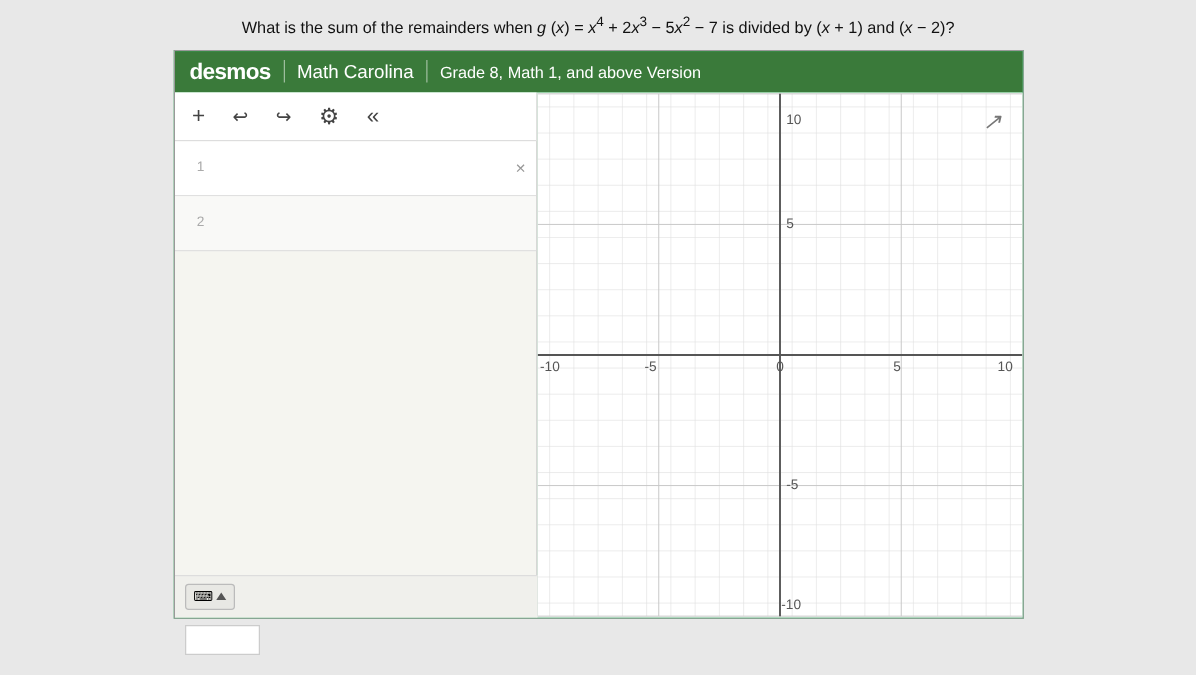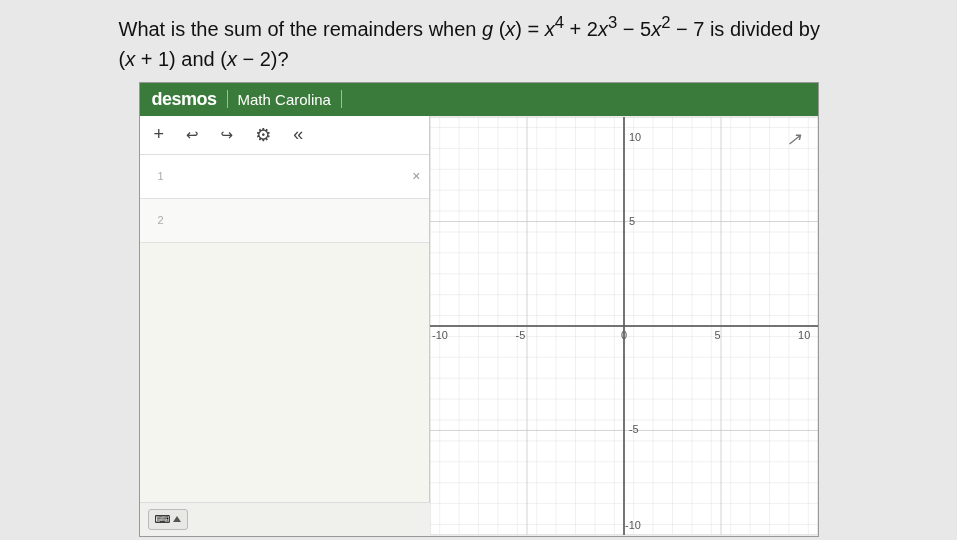--- a/index.html
+++ b/index.html
@@ -16,24 +16,24 @@
       width: 957px;
       height: 540px;
       background: #e8e8e8;
       display: flex;
       flex-direction: column;
       align-items: center;
       padding: 10px 20px;
     }
 
     .question-text {
-      font-size: 20px;
+      font-size: 13px;
       color: #111;
       margin-bottom: 8px;
-      text-align: left;
+      text-align: center;
       width: 100%;
       max-width: 720px;
       line-height: 1.5;
     }
 
     .desmos-container {
       width: 680px;
       border: 1.5px solid #999;
       background: #22c55e;
       position: relative;
@@ -201,20 +201,21 @@
     What is the sum of the remainders when <em>g</em> (<em>x</em>) = <em>x</em><sup>4</sup> + 2<em>x</em><sup>3</sup> − 5<em>x</em><sup>2</sup> − 7 is divided by (<em>x</em> + 1) and (<em>x</em> − 2)?
   </div>
 
   <div class="desmos-container">
 
     <div class="desmos-header">
       <span class="desmos-logo">desmos</span>
       <div class="desmos-divider"></div>
       <span>Math Carolina</span>
       <div class="desmos-divider"></div>
+      <span class="desmos-subtitle">Grade 8, Math 1, and above Version</span>
     </div>
 
     <div class="desmos-body">
 
       <div class="expr-panel">
 
         <div class="expr-toolbar">
           <button class="toolbar-btn" title="Add">+</button>
           <button class="toolbar-btn" title="Undo" style="font-size:15px;">↩</button>
           <button class="toolbar-btn" title="Redo" style="font-size:15px;">↪</button>

